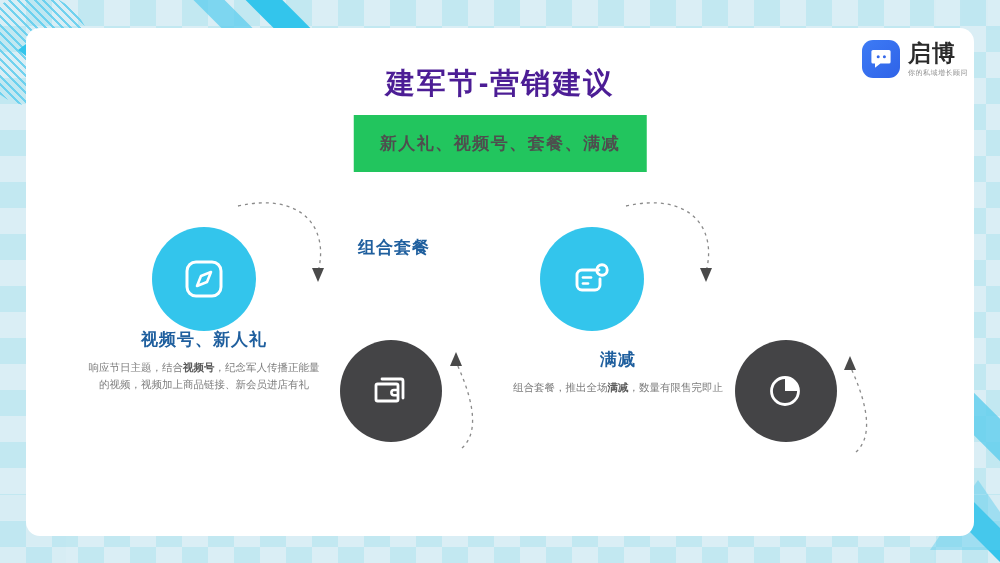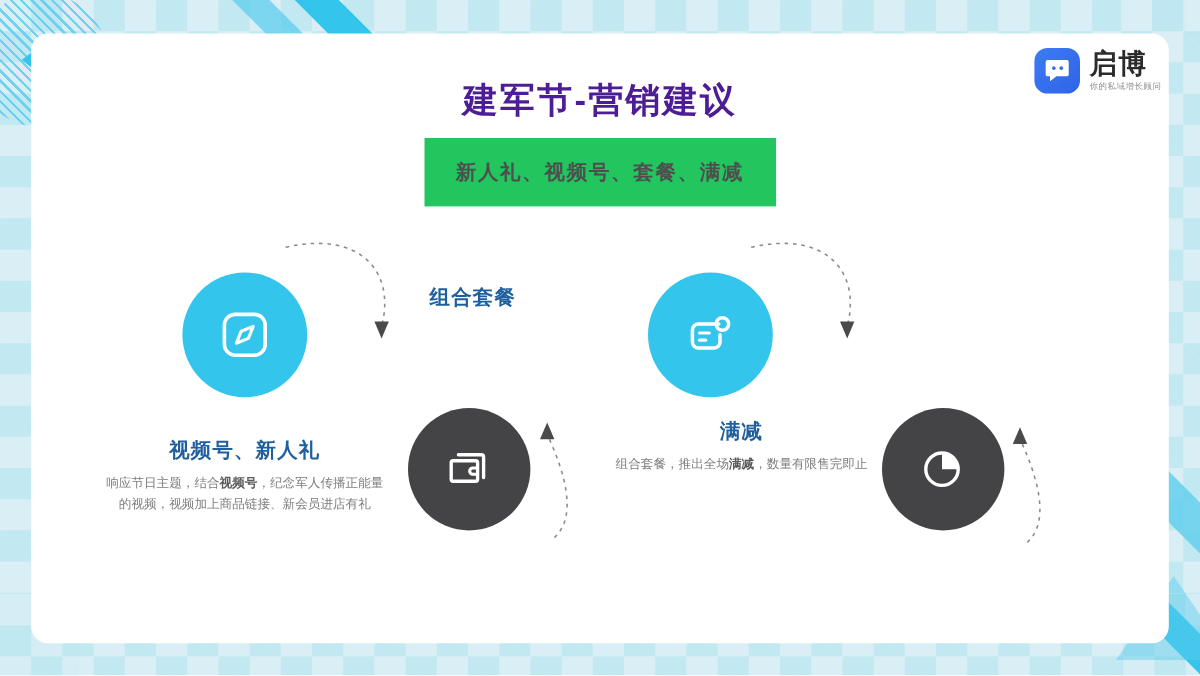--- a/index.html
+++ b/index.html
@@ -151,21 +151,21 @@
       <polygon points="844,370 856,370 850,356"></polygon>
     </g>
   </svg>
 
   <div class="circle cyan" style="left:152px;top:227px;width:104px;height:104px;">
     <svg width="46" height="46" viewBox="0 0 46 46">
       <rect x="6" y="6" width="34" height="34" rx="9" ry="9" fill="none" stroke="#ffffff" stroke-width="3"></rect>
       <path d="M30 16 L20 20 L16 30 L26 26 Z" fill="none" stroke="#ffffff" stroke-width="2.6" stroke-linejoin="round"></path>
     </svg>
   </div>
-  <div class="block" style="left:86px;top:364px;width:236px;">
+  <div class="block" style="left:86px;top:328px;width:236px;">
     <h3>视频号、新人礼</h3>
     <p>
       <span>响应节日主题，结合</span><b>视频号</b><span>，纪念军人传播正能量的视频，视频加上商品链接、新会员进店有礼</span>
     </p>
   </div>
 
   <div class="circle dark" style="left:340px;top:340px;width:102px;height:102px;">
     <svg width="46" height="46" viewBox="0 0 46 46">
       <path d="M14 11 h19 a2 2 0 0 1 2 2 v17" fill="none" stroke="#ffffff" stroke-width="2.8" stroke-linecap="round"></path>
       <rect x="8" y="16" width="22" height="17" rx="1.6" ry="1.6" fill="none" stroke="#ffffff" stroke-width="2.8"></rect>

